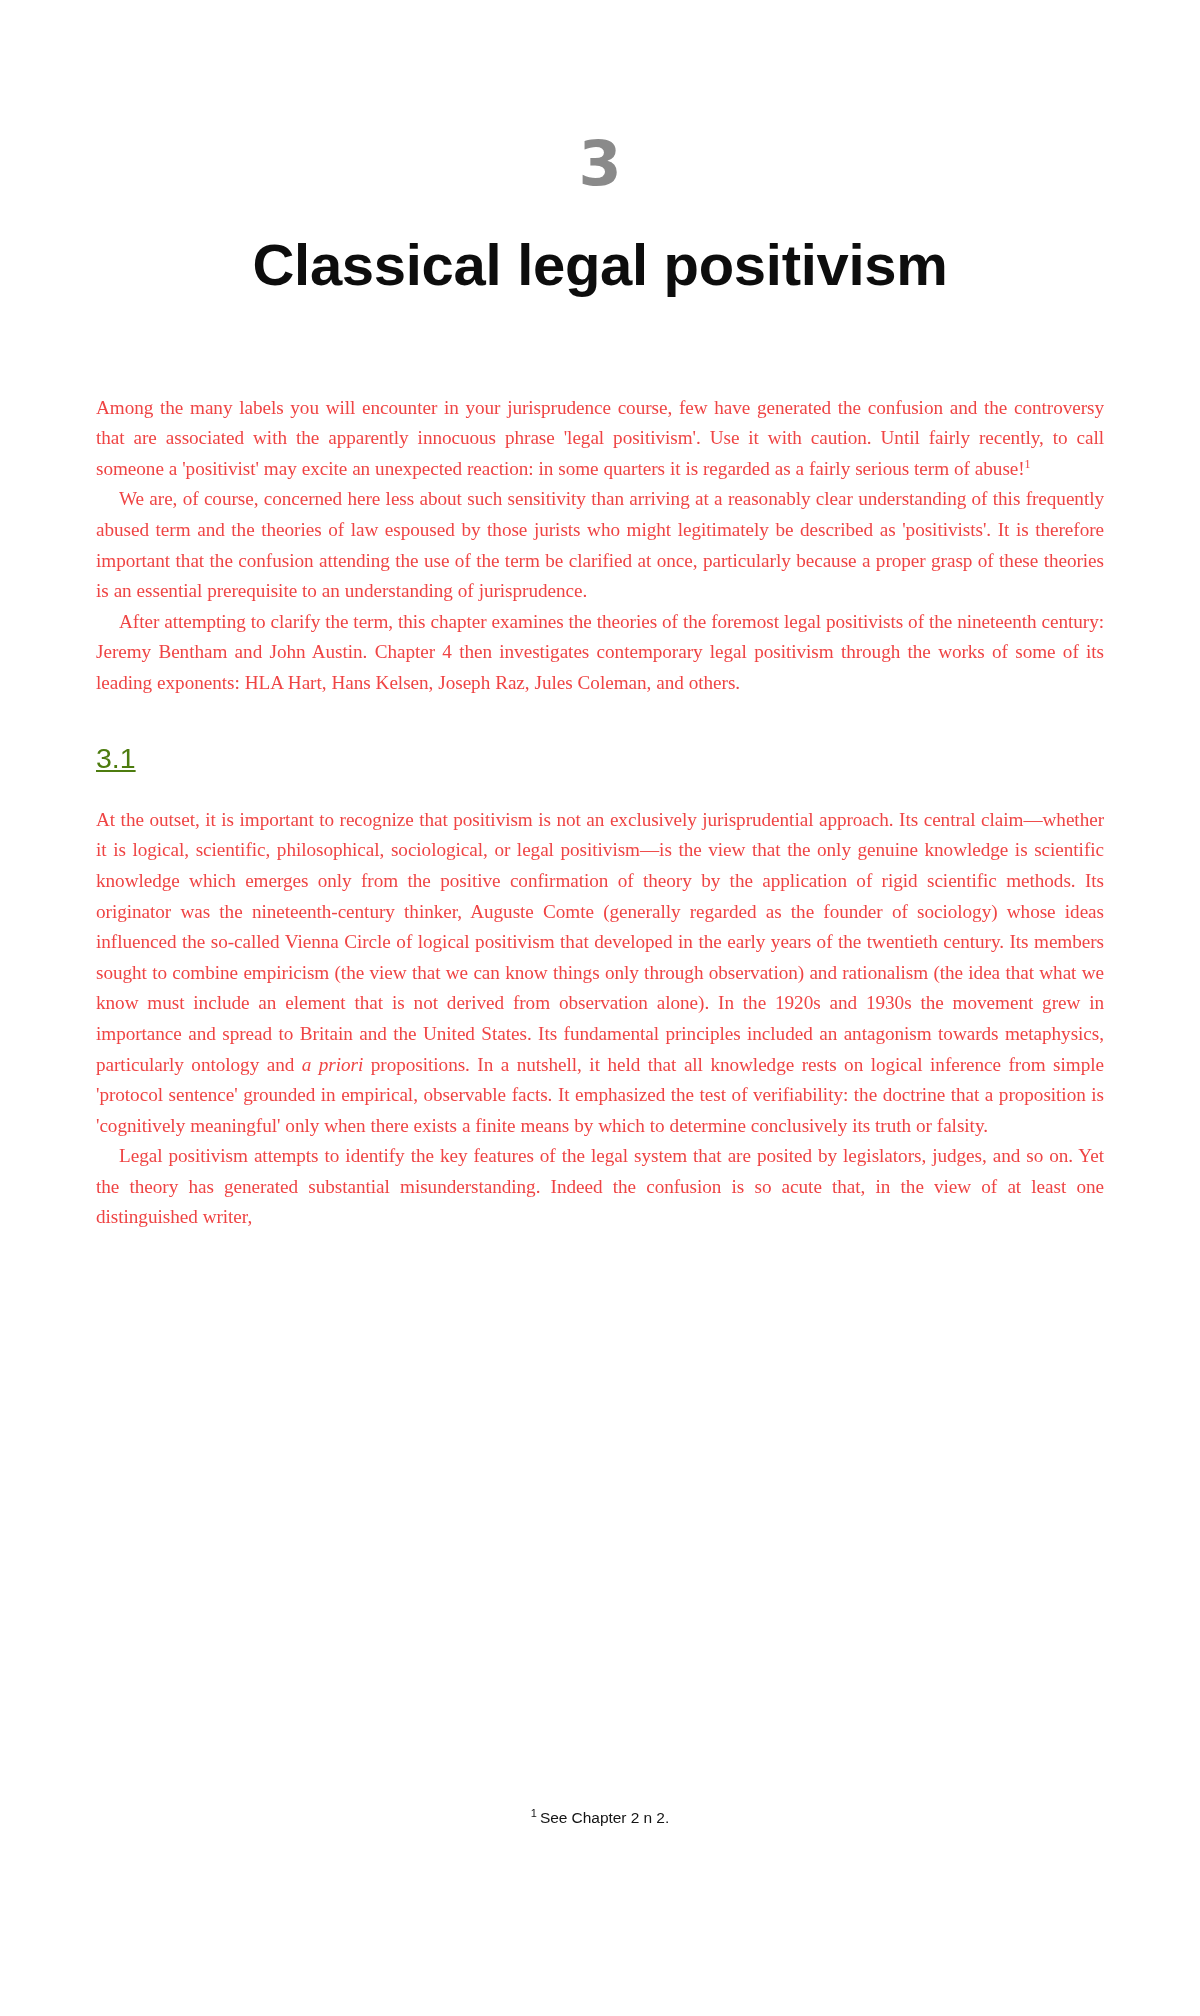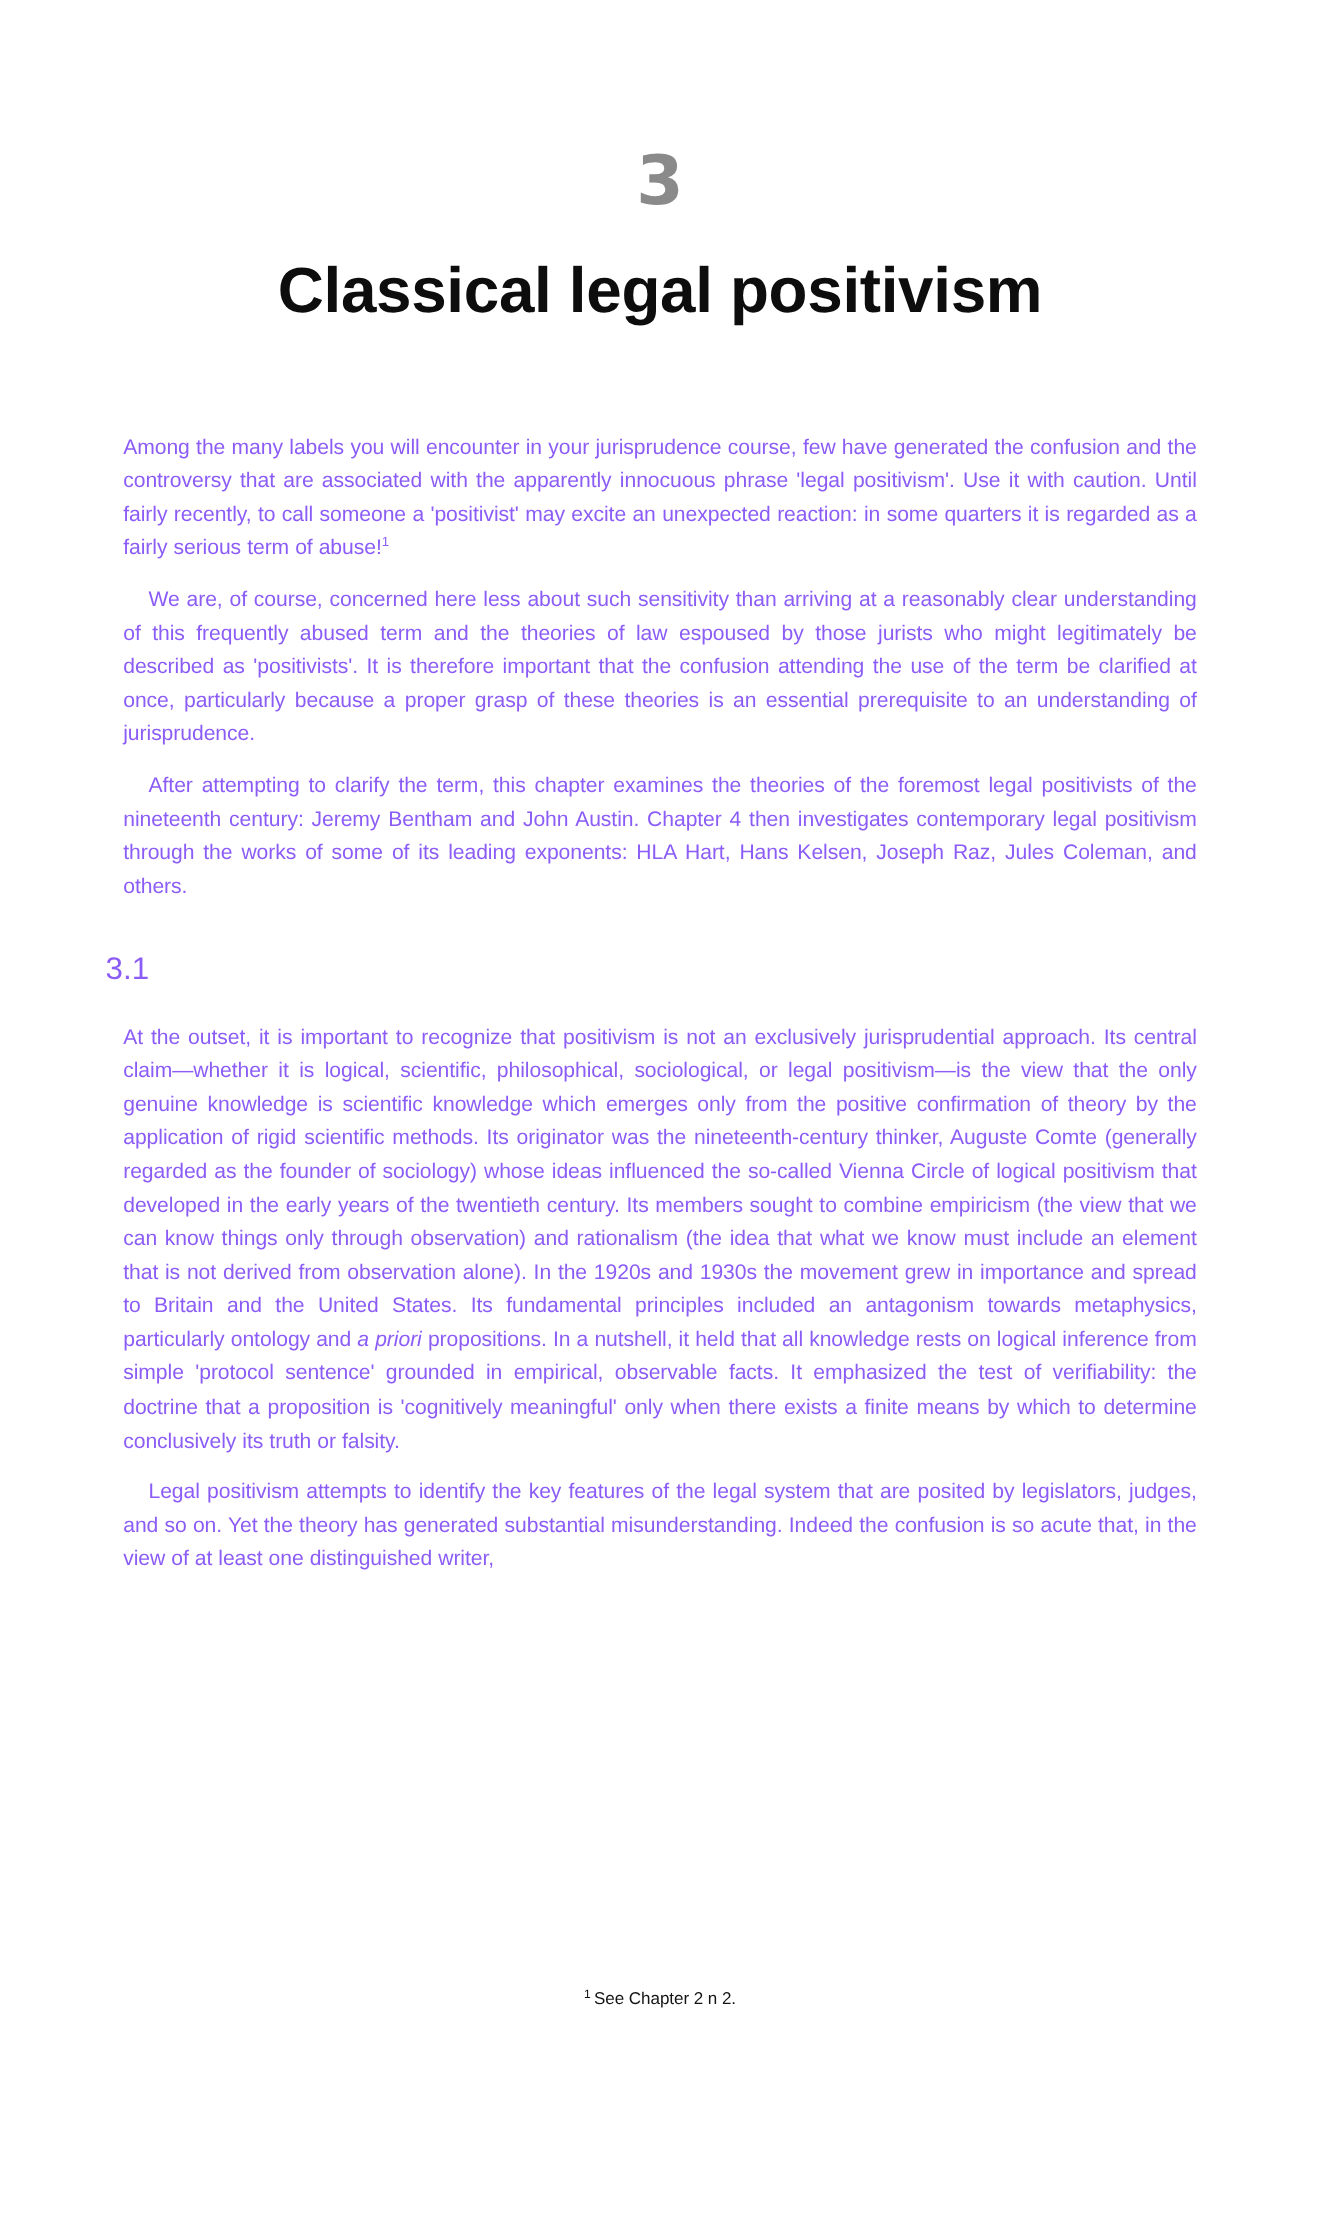--- a/index.html
+++ b/index.html
@@ -52,25 +52,25 @@
     margin-top: 39px;
     letter-spacing: -0.3px;
   }
 
   
   .body-block {
     margin-top: 96px;
   }
 
   p.para {
-    margin: 16px;
-    font-family: Liberation Sans, sans-serif;
+    margin: 0;
+    font-family: Liberation Serif, serif;
     font-size: 19.2px;
     line-height: 30.6px;
-    color: #8b5cf6;
+    color: #ef4444;
     text-align: justify;
     text-justify: inter-word;
     letter-spacing: -0.05px;
     word-spacing: 0.2px;
   }
 
   p.para.indent {
     text-indent: 23px;
   }
 
@@ -84,24 +84,25 @@
     font-style: italic;
   }
 
   
   .section-heading {
     margin-top: 42px;
     margin-bottom: 30px;
     font-family: "Liberation Sans Narrow", "Liberation Sans", sans-serif;
     font-size: 28.5px;
     line-height: 1.2;
-    color: #8b5cf6;
+    color: #4d7c0f;
     display: flex;
     align-items: baseline;
     gap: 31px;
+    text-decoration: underline;
   }
   .section-heading .sec-num {
     font-weight: normal;
   }
   .section-heading .sec-label {
     font-weight: bold;
   }
 
   
   .footnote-area {

